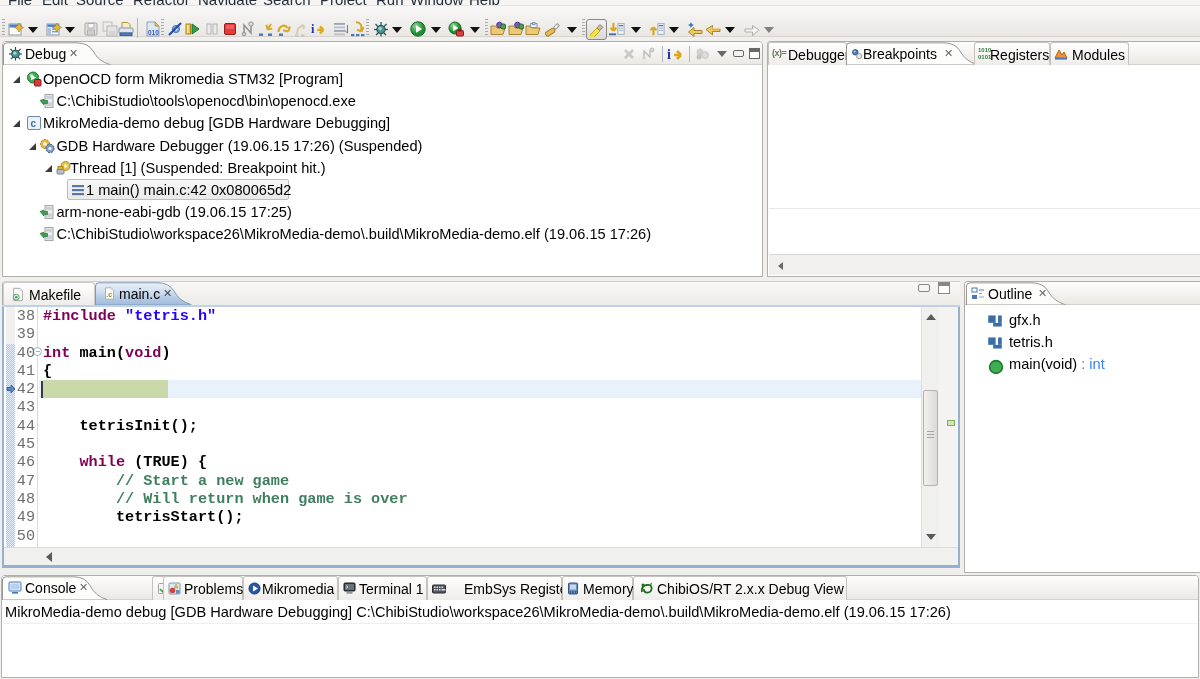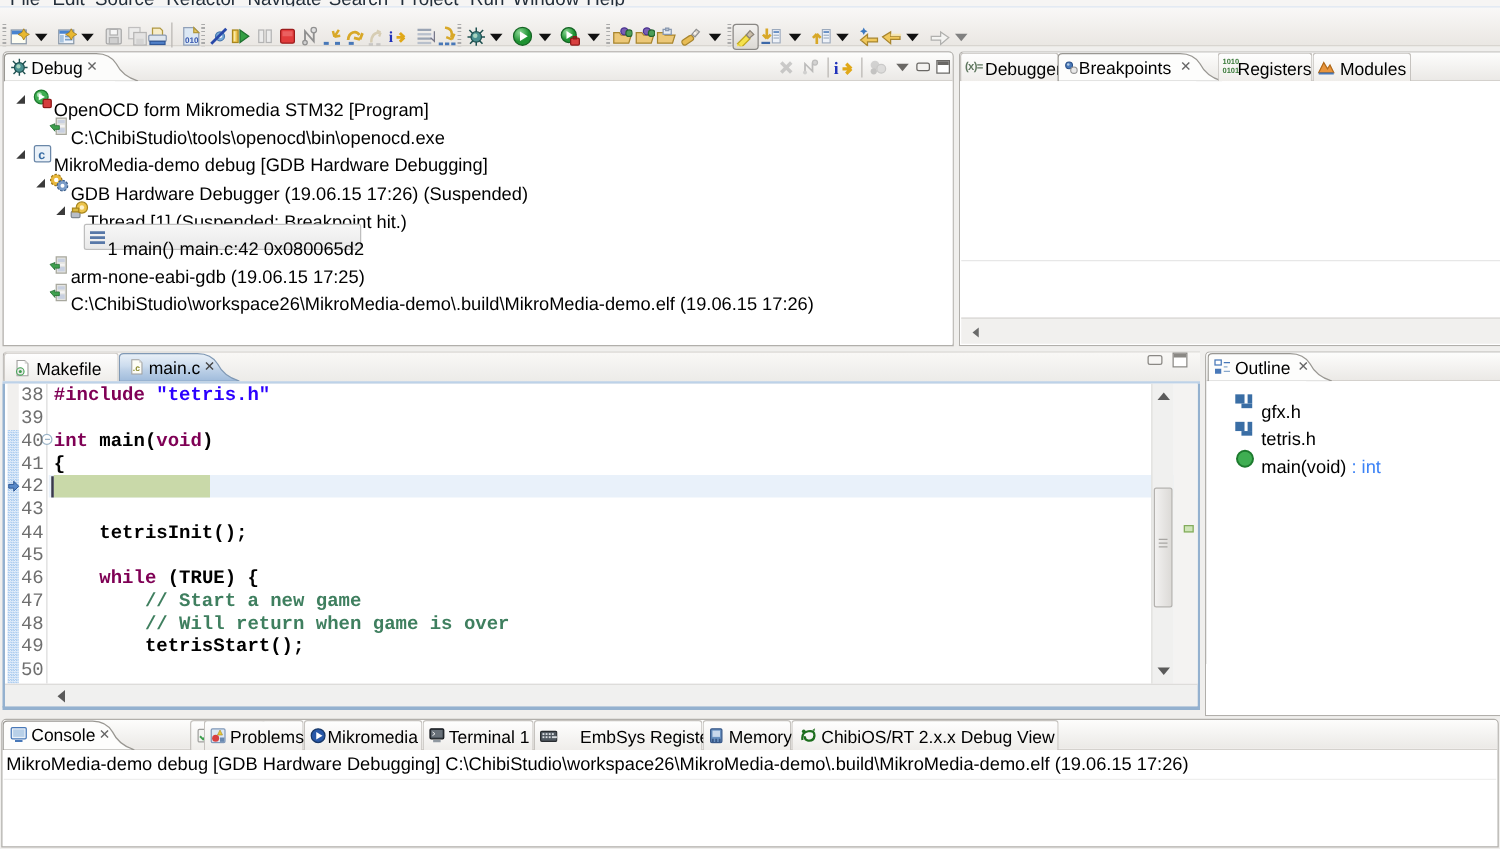--- a/index.html
+++ b/index.html
@@ -18,21 +18,21 @@
 
 .panel { position:absolute; background:#fff; border:1px solid #b1afab; border-radius:4px 4px 0 0; }
 .phead { position:absolute; left:0; top:0; right:0; height:23px; background:linear-gradient(#fdfdfc,#ebe9e6); border-bottom:1px solid #d4d1cd; border-radius:3px 3px 0 0; }
 .seltab { position:absolute; top:0; height:23px; }
 .seltab svg { position:absolute; left:0; top:0; }
 .tablbl { position:absolute; top:4px; font-size:14px; color:#000; white-space:nowrap; }
 .closex { position:absolute; top:5px; font-size:11px; color:#666; }
 .utab { position:absolute; top:0; height:23px; border:1px solid #c6c3bf; border-bottom:none; border-radius:3px 3px 0 0; background:linear-gradient(#fefefe,#efedea); }
 
 .trow { position:absolute; left:0; right:0; height:22px; white-space:nowrap; }
-.trow span.txt { position:absolute; top:13px; font-size:14.6px; }
+.trow span.txt { position:absolute; top:3px; font-size:14.6px; }
 .ticon { position:absolute; top:3px; width:16px; height:16px; }
 .tarrow2 { position:absolute; top:7px; }
 
 .cl { position:absolute; left:0; width:100%; height:19px; font-family:"Liberation Mono", monospace; font-size:15.2px; font-weight:bold; white-space:pre; line-height:18px; }
 .ln { position:absolute; font-family:"Liberation Mono", monospace; font-size:15.2px; color:#6f6f6f; line-height:18.3px; }
 .kw { color:#7f0055; }
 .str { color:#2a00ff; }
 .cmt { color:#3f7f5f; }
 </style>
 </head>

